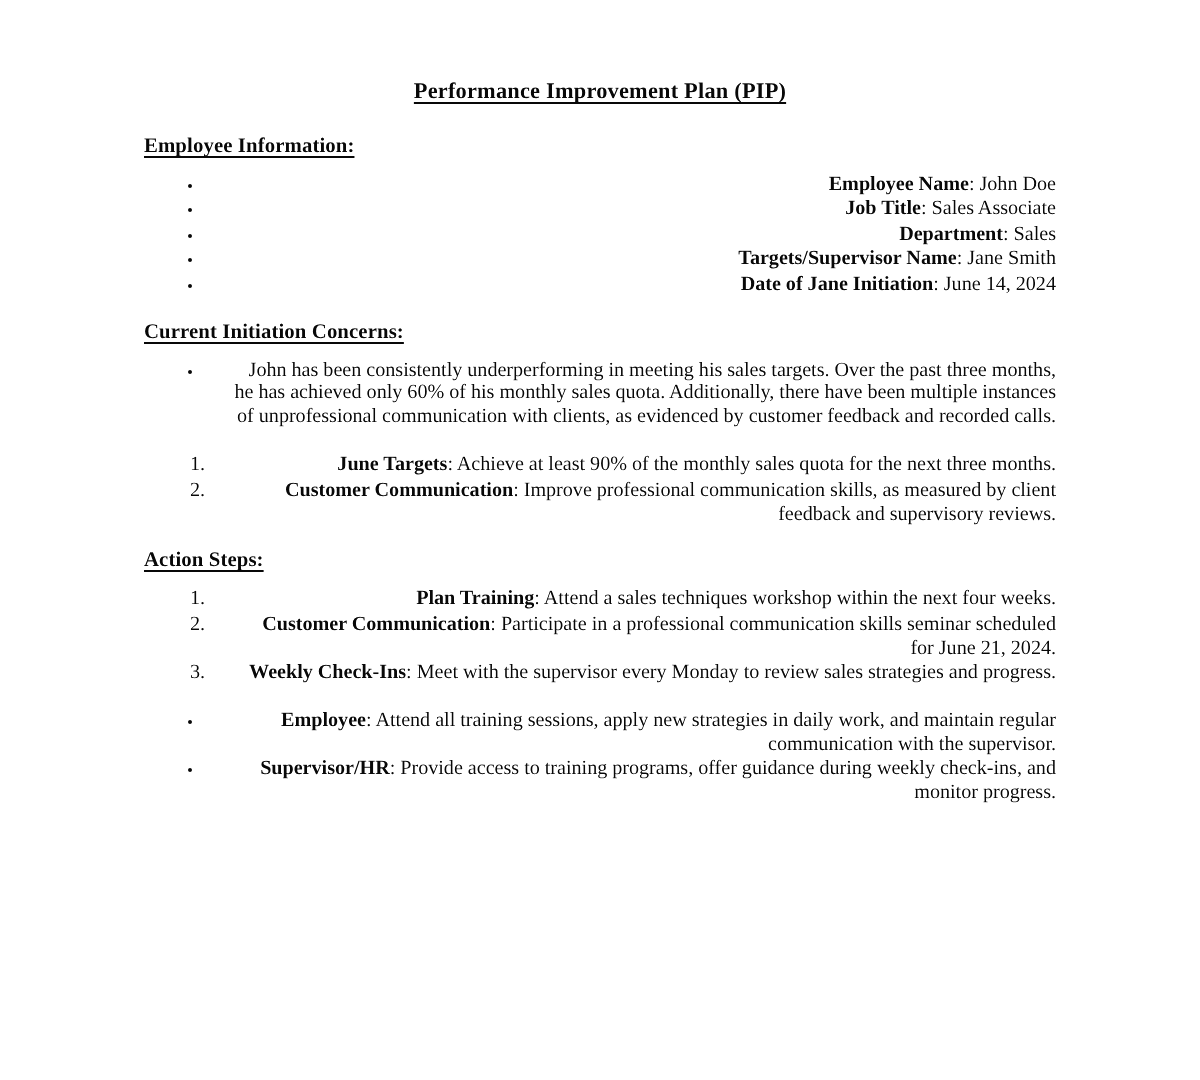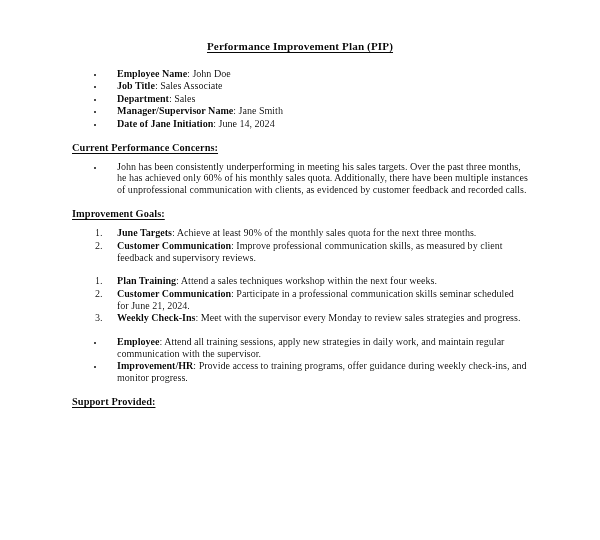--- a/index.html
+++ b/index.html
@@ -84,75 +84,75 @@
     font-weight: normal;
   }
   li b {
     font-weight: bold;
   }
 
   .compact li {
     margin-bottom: 0;
   }
   .para-item {
-    text-align: left;
+    text-align: right;
   }
 </style>
 </head>
 <body>
 
 <div class="page scan">
 
   <h1 class="doc-title">
     <span>Performance Improvement Plan (PIP)</span>
   </h1>
 
   <div class="section">
+    <div class="section-heading">
+      <span>Employee Information:</span>
+    </div>
     <ul class="bullets compact">
       <li class="para-item"><b>Employee Name</b><span>: John Doe</span></li>
       <li class="para-item"><b>Job Title</b><span>: Sales Associate</span></li>
       <li class="para-item"><b>Department</b><span>: Sales</span></li>
-      <li class="para-item"><b>Manager/Supervisor Name</b><span>: Jane Smith</span></li>
+      <li class="para-item"><b>Targets/Supervisor Name</b><span>: Jane Smith</span></li>
       <li class="para-item"><b>Date of Jane Initiation</b><span>: June 14, 2024</span></li>
     </ul>
   </div>
 
   <div class="section">
     <div class="section-heading">
-      <span>Current Performance Concerns:</span>
+      <span>Current Initiation Concerns:</span>
     </div>
     <ul class="bullets">
       <li class="para-item"><span>John has been consistently underperforming in meeting his sales targets. Over the past three months, he has achieved only 60% of his monthly sales quota. Additionally, there have been multiple instances of unprofessional communication with clients, as evidenced by customer feedback and recorded calls.</span></li>
     </ul>
   </div>
 
   <div class="section">
-    <div class="section-heading">
-      <span>Improvement Goals:</span>
-    </div>
     <ol class="numbers">
       <li class="para-item"><b>June Targets</b><span>: Achieve at least 90% of the monthly sales quota for the next three months.</span></li>
       <li class="para-item"><b>Customer Communication</b><span>: Improve professional communication skills, as measured by client feedback and supervisory reviews.</span></li>
     </ol>
   </div>
 
   <div class="section">
+    <div class="section-heading">
+      <span>Action Steps:</span>
+    </div>
     <ol class="numbers">
       <li class="para-item"><b>Plan Training</b><span>: Attend a sales techniques workshop within the next four weeks.</span></li>
       <li class="para-item"><b>Customer Communication</b><span>: Participate in a professional communication skills seminar scheduled for June 21, 2024.</span></li>
       <li class="para-item"><b>Weekly Check-Ins</b><span>: Meet with the supervisor every Monday to review sales strategies and progress.</span></li>
     </ol>
   </div>
 
   <div class="section">
     <ul class="bullets">
       <li class="para-item"><b>Employee</b><span>: Attend all training sessions, apply new strategies in daily work, and maintain regular communication with the supervisor.</span></li>
-      <li class="para-item"><b>Improvement/HR</b><span>: Provide access to training programs, offer guidance during weekly check-ins, and monitor progress.</span></li>
+      <li class="para-item"><b>Supervisor/HR</b><span>: Provide access to training programs, offer guidance during weekly check-ins, and monitor progress.</span></li>
     </ul>
   </div>
 
   <div class="section">
-    <div class="section-heading">
-      <span>Support Provided:</span>
-    </div>
   </div>
 
 </div>
 
 </body></html>

